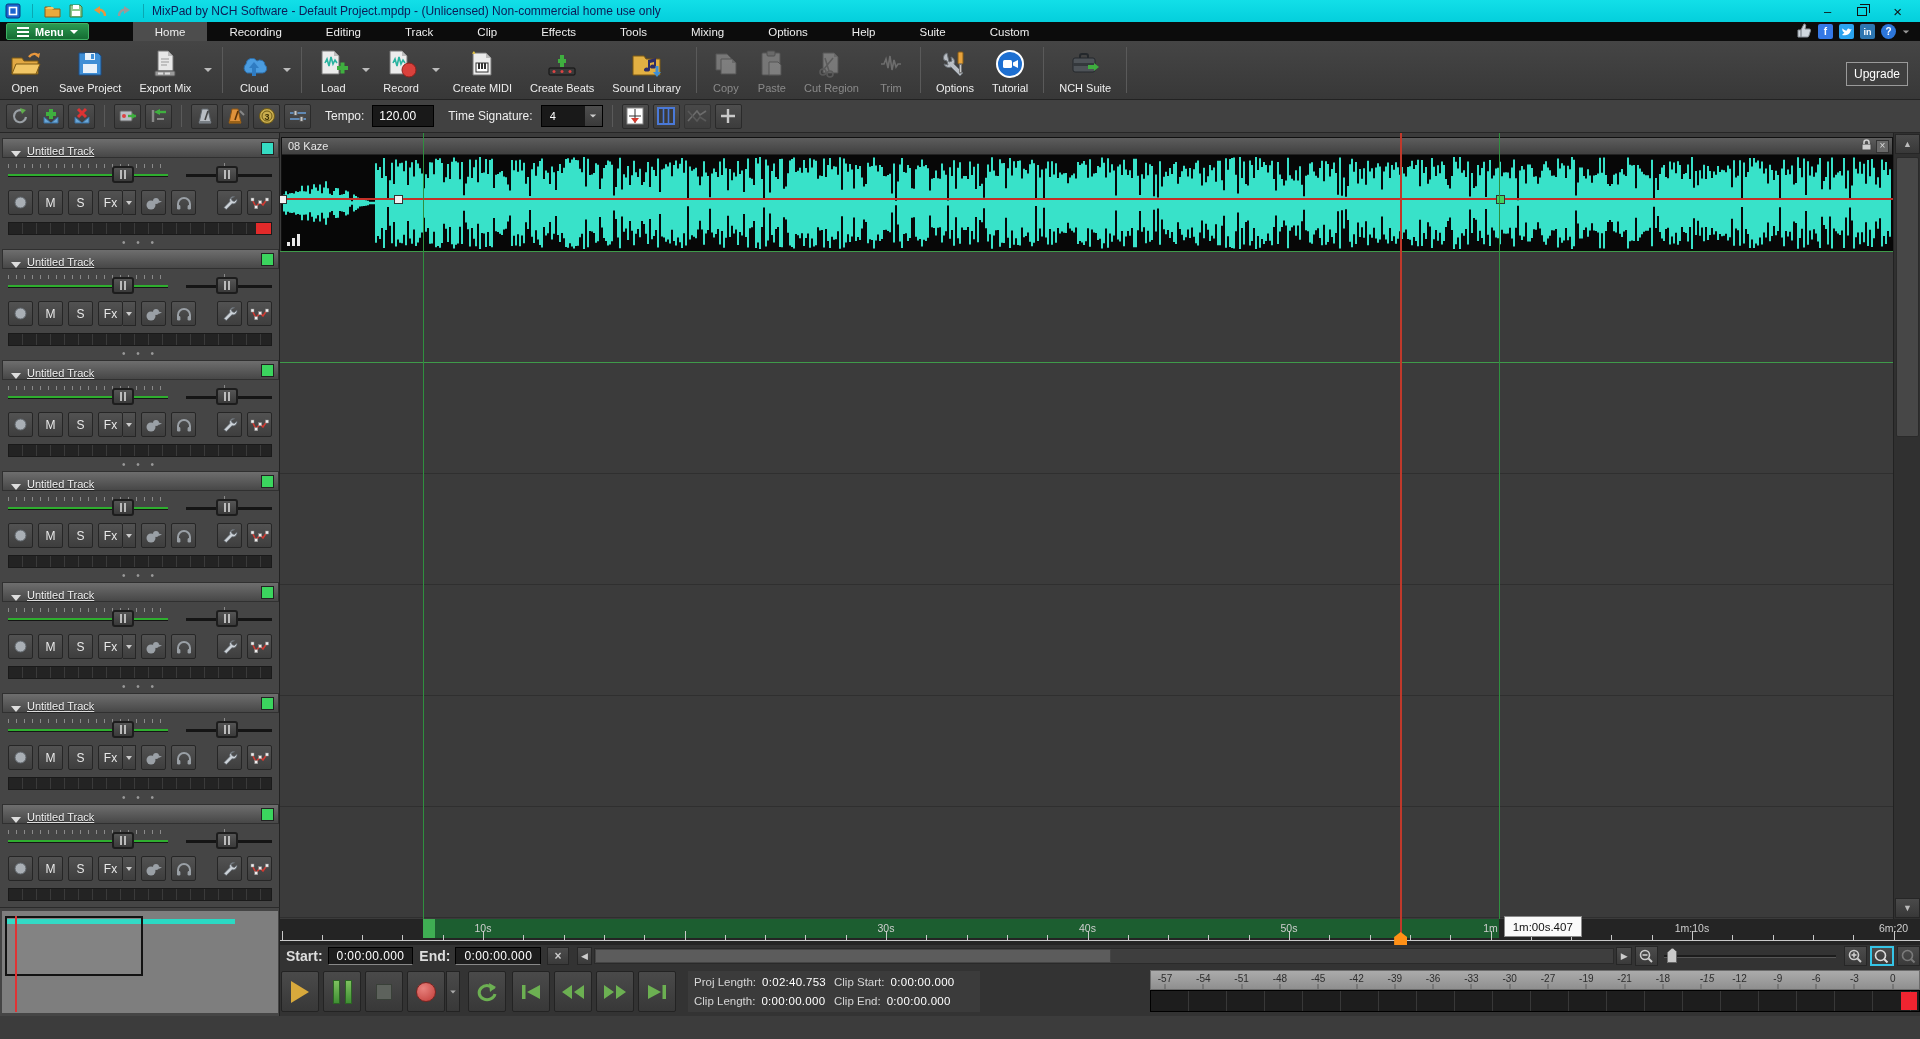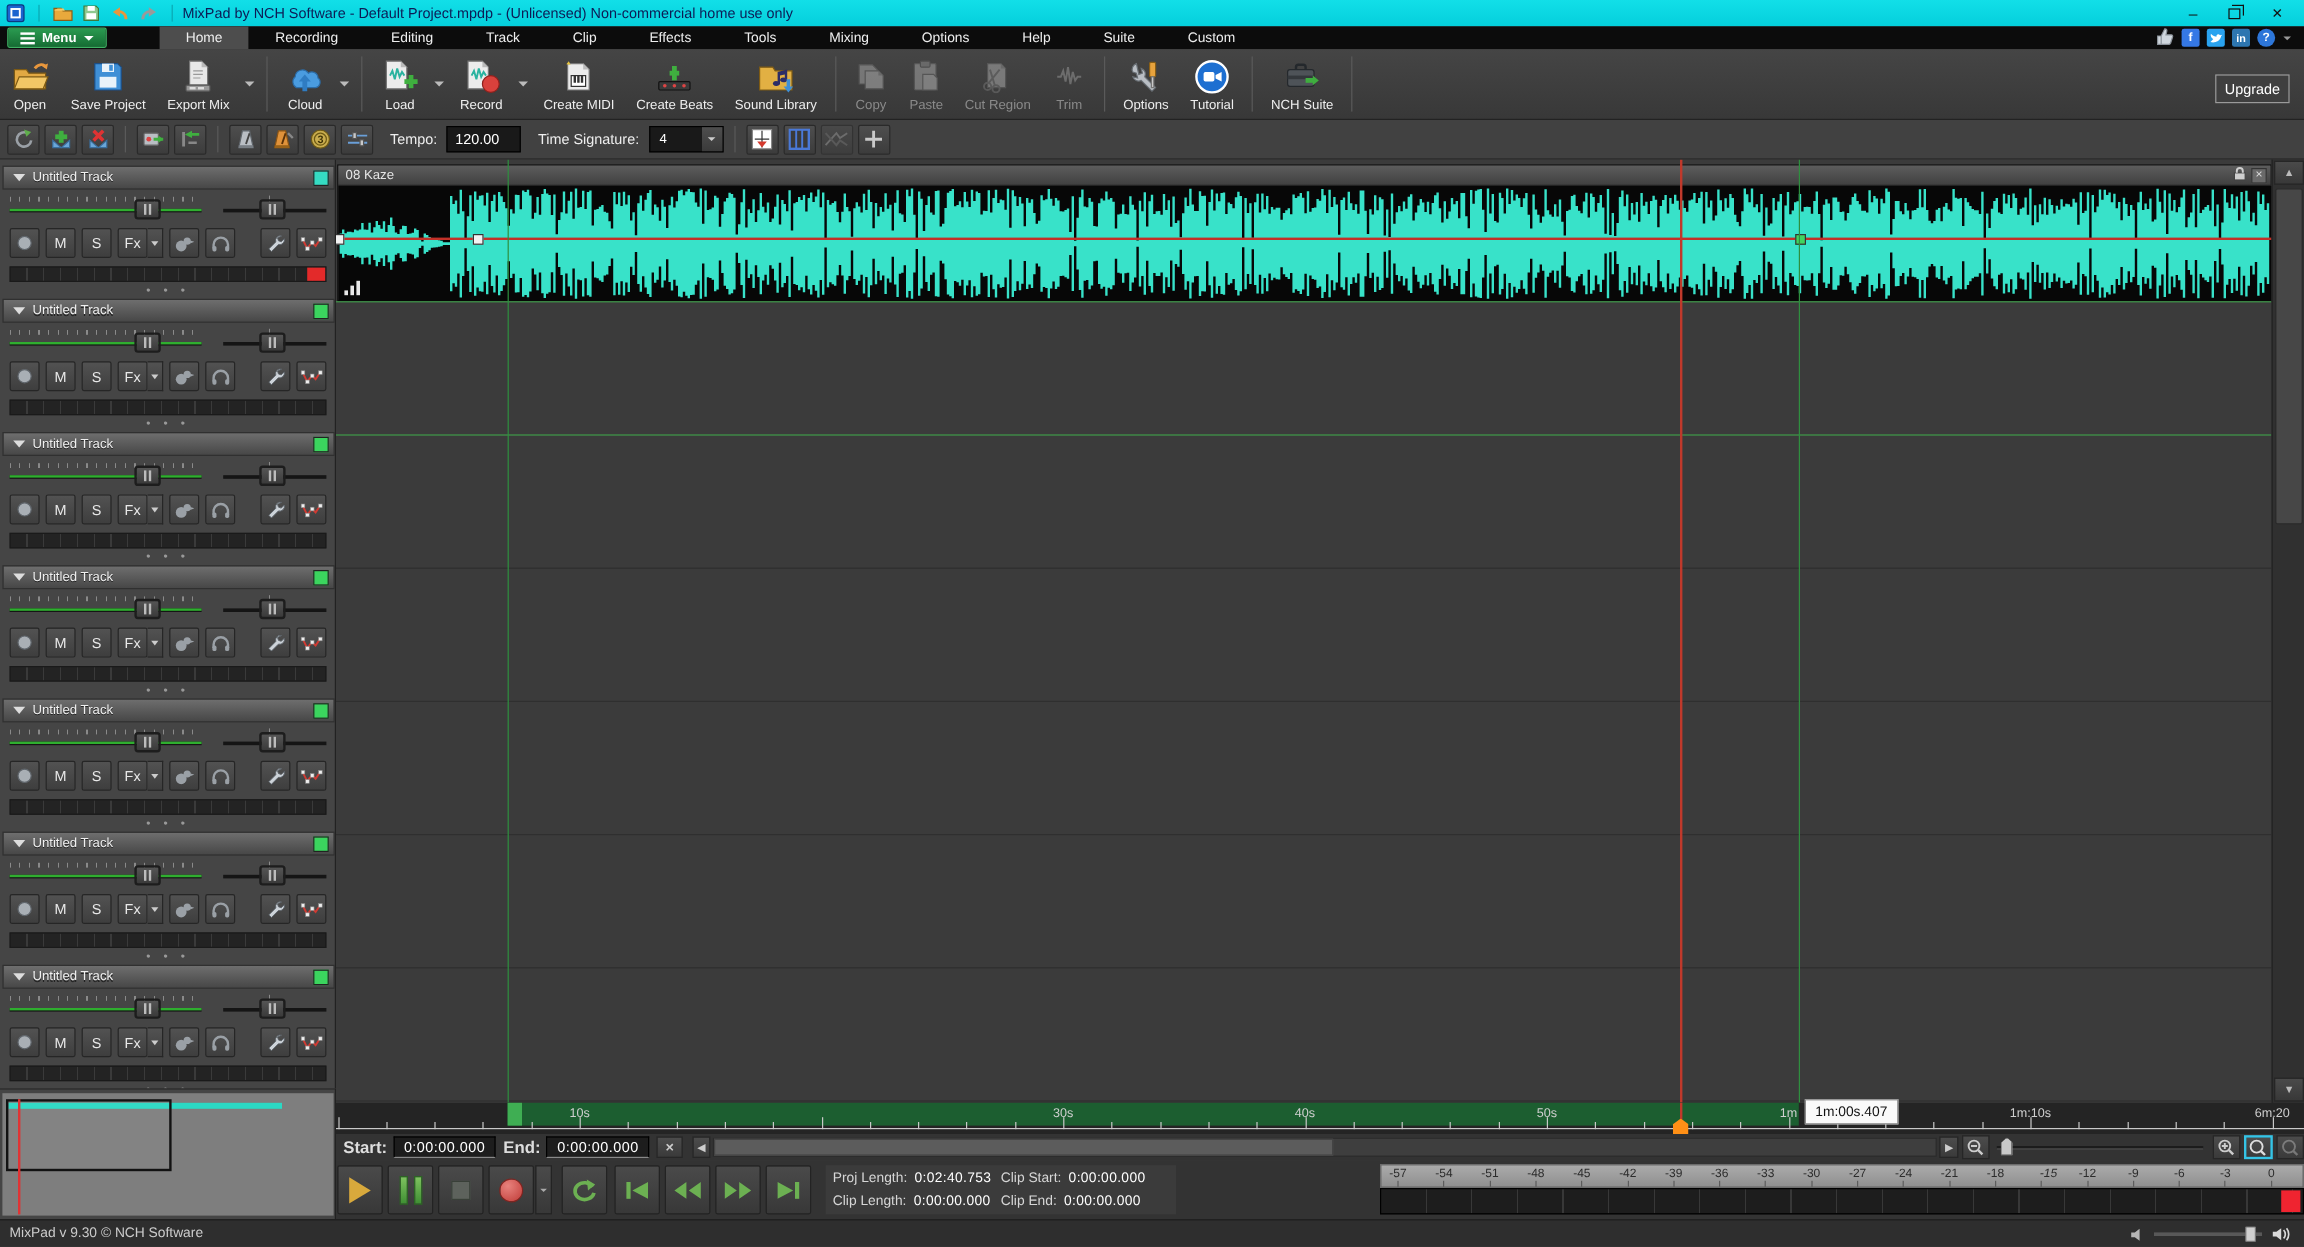--- a/index.html
+++ b/index.html
@@ -62,21 +62,21 @@
     font-family:"Liberation Sans",sans-serif; font-size:12px; padding:0 6px; }
   .t2-select { width:62px; height:22px; background:#191919; border:1px solid #000; color:#fff;
     display:flex; align-items:center; justify-content:space-between; padding-left:8px; }
   .t2-select .dd { width:17px; height:20px; background:linear-gradient(#4e4e4e,#3a3a3a); display:flex; align-items:center; justify-content:center; }
 
   
   .trackpanel { position:absolute; left:0; top:133px; width:280px; height:774px; background:#454545;
     border-right:1px solid #222; overflow:hidden; }
   .track-strip { position:absolute; left:0; width:280px; height:111px; }
   .track-head { position:absolute; left:2px; right:1px; top:0; height:20px;
-    background:linear-gradient(#6e6e6e,#474747); border:1px solid #303030; display:flex; align-items:center; }
+    background:linear-gradient(#6e6e6e,#474747); border:1px solid #303030; display:flex; align-items:flex-end;text-decoration:underline; }
   .tri-down { width:0; height:0; border-left:5px solid transparent; border-right:5px solid transparent;
     border-top:6px solid #ddd; margin:0 6px 0 8px; }
   .track-title { font-size:11px; color:#f0f0f0; text-shadow:0 1px 0 #222; }
   .track-chip { position:absolute; right:4px; top:3px; width:13px; height:13px; border:1px solid #222; }
   .slider-row { position:absolute; left:8px; top:26px; width:264px; height:22px; }
   .ticks { position:absolute; left:0; top:0; height:4px;
     background:repeating-linear-gradient(90deg,#8a8a8a 0 1px,transparent 1px 8px); }
   .groove { position:absolute; height:3px; background:#151515; top:10px; }
   .groove .gfill { position:absolute; left:0; top:0; height:2px; background:#2fae2f; }
   .sl-handle { position:absolute; top:2px; width:22px; height:17px; background:linear-gradient(#555,#3a3a3a);
@@ -1334,21 +1334,21 @@
           <span class="dblabel" style="left: 243.8px;">-39</span>
           <span class="dbtick" style="left: 243.8px;"></span>
           <span class="dblabel" style="left: 282.1px;">-36</span>
           <span class="dbtick" style="left: 282.1px;"></span>
           <span class="dblabel" style="left: 320.4px;">-33</span>
           <span class="dbtick" style="left: 320.4px;"></span>
           <span class="dblabel" style="left: 358.7px;">-30</span>
           <span class="dbtick" style="left: 358.7px;"></span>
           <span class="dblabel" style="left: 397px;">-27</span>
           <span class="dbtick" style="left: 397px;"></span>
-          <span class="dblabel" style="left: 435.3px;">-24</span>
+          <span class="dblabel" style="left: 435.3px;">-19</span>
           <span class="dbtick" style="left: 435.3px;"></span>
           <span class="dblabel" style="left: 473.6px;">-21</span>
           <span class="dbtick" style="left: 473.6px;"></span>
           <span class="dblabel" style="left: 511.9px;">-18</span>
           <span class="dbtick" style="left: 511.9px;"></span>
           <span class="dblabel" style="left: 556px; font-style: italic;">-15</span>
           <span class="dbtick" style="left: 550.2px;"></span>
           <span class="dblabel" style="left: 588.5px;">-12</span>
           <span class="dbtick" style="left: 588.5px;"></span>
           <span class="dblabel" style="left: 626.8px;">-9</span>
@@ -1359,28 +1359,13 @@
           <span class="dbtick" style="left: 703.4px;"></span>
           <span class="dblabel" style="left: 741.7px;">0</span>
           <span class="dbtick" style="left: 741.7px;"></span>
         </div>
       <div class="mainmeter">
         <span class="mm-clip"></span>
       </div>
     </div>
   </div>
 
-  <div class="statusbar">
-    <span class="sb-text">MixPad v 9.30 © NCH Software</span>
-    <span class="sb-vol">
-      <svg width="12" height="12">
-          <path d="M1 4h3l4-3v10L4 8H1z" fill="#b5b5b5"></path>
-        </svg>
-      <span class="sb-groove">
-        <span class="sb-thumb" style="left:76px;"></span>
-      </span>
-      <svg width="17" height="13">
-          <path d="M1 4.5h3l4-3v10l-4-3H1z" fill="#d9d9d9"></path>
-          <path d="M10 3a5 5 0 0 1 0 7M12.5 1.5a8 8 0 0 1 0 10" fill="none" stroke="#d9d9d9" stroke-width="1.4"></path>
-        </svg>
-    </span>
-  </div>
 </div>
 
 </body></html>

